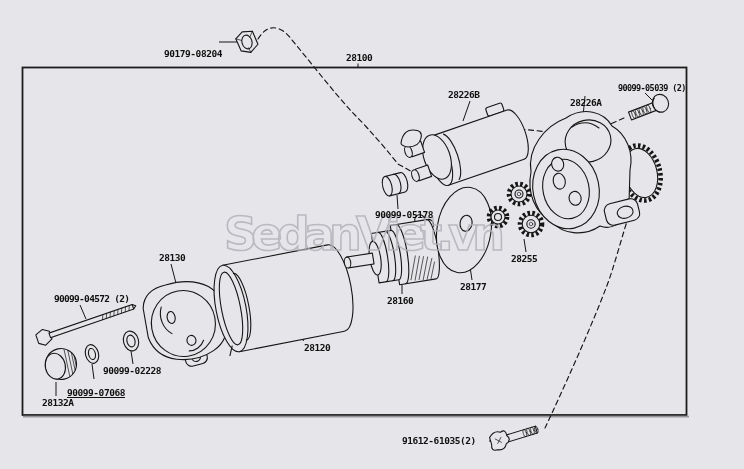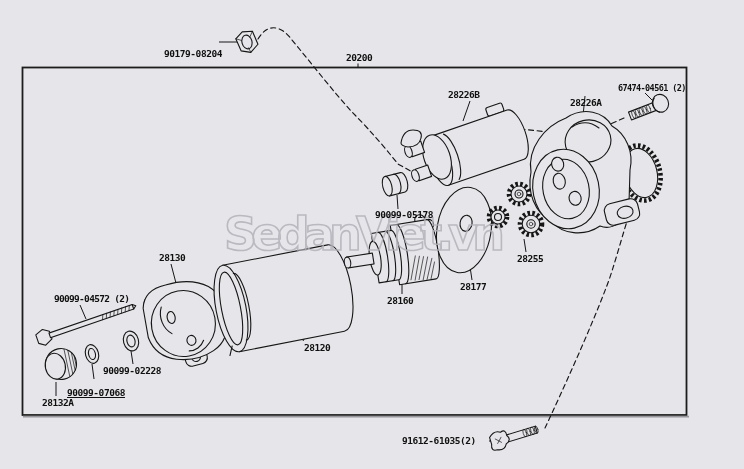--- a/index.html
+++ b/index.html
@@ -31,21 +31,21 @@
   #L-28100{left:346px;top:53px;}
   #L-28226B{left:448px;top:90px;}
   #L-28226A{left:570px;top:98px;}
   #L-90099-04561{left:618px;top:83px;font-size:8.5px;letter-spacing:-.6px;}
   #L-90099-05178{left:375px;top:210px;text-align:right;}
   #L-28130{left:159px;top:253px;text-align:right;}
   #L-90099-04572{left:54px;top:294px;letter-spacing:-.7px;}
   #L-28120{left:284px;top:343px;margin-left:20px;}
   #L-28160{left:387px;top:296px;}
   #L-28177{left:460px;top:282px;}
-  #L-28255{left:511px;top:254px;margin-left:6px;}
+  #L-28255{left:511px;top:254px;}
   #L-90099-02228{left:103px;top:366px;}
   #L-90099-07068{left:67px;top:388px;text-decoration:underline;}
   #L-28132A{left:42px;top:398px;}
   #L-91612-61035{left:402px;top:436px;}
 </style>
 </head>
 <body>
 
 <div class="stage">
 
@@ -239,24 +239,24 @@
           <circle class="fl" r="8.8"></circle>
           <circle class="ln" r="4.2"></circle>
           <circle class="thin" r="1.8"></circle>
     </g>
   </g>
 
   <text class="wm" x="224" y="250" textLength="282">SedanViet.vn</text>
 </svg>
 
 <div class="lbl" id="L-90179-08204">90179-08204</div>
-<div class="lbl" id="L-28100">20200</div>
+<div class="lbl" id="L-28100">28100</div>
 <div class="lbl" id="L-28226B">28226B</div>
 <div class="lbl" id="L-28226A">28226A</div>
-<div class="lbl" id="L-90099-04561">67474-04561 (2)</div>
+<div class="lbl" id="L-90099-04561">90099-05039 (2)</div>
 <div class="lbl" id="L-90099-05178">90099-05178</div>
 <div class="lbl" id="L-28130">28130</div>
 <div class="lbl" id="L-90099-04572">90099-04572 (2)</div>
 <div class="lbl" id="L-28120">28120</div>
 <div class="lbl" id="L-28160">28160</div>
 <div class="lbl" id="L-28177">28177</div>
 <div class="lbl" id="L-28255">28255</div>
 <div class="lbl" id="L-90099-02228">90099-02228</div>
 <div class="lbl" id="L-90099-07068">90099-07068</div>
 <div class="lbl" id="L-28132A">28132A</div>

